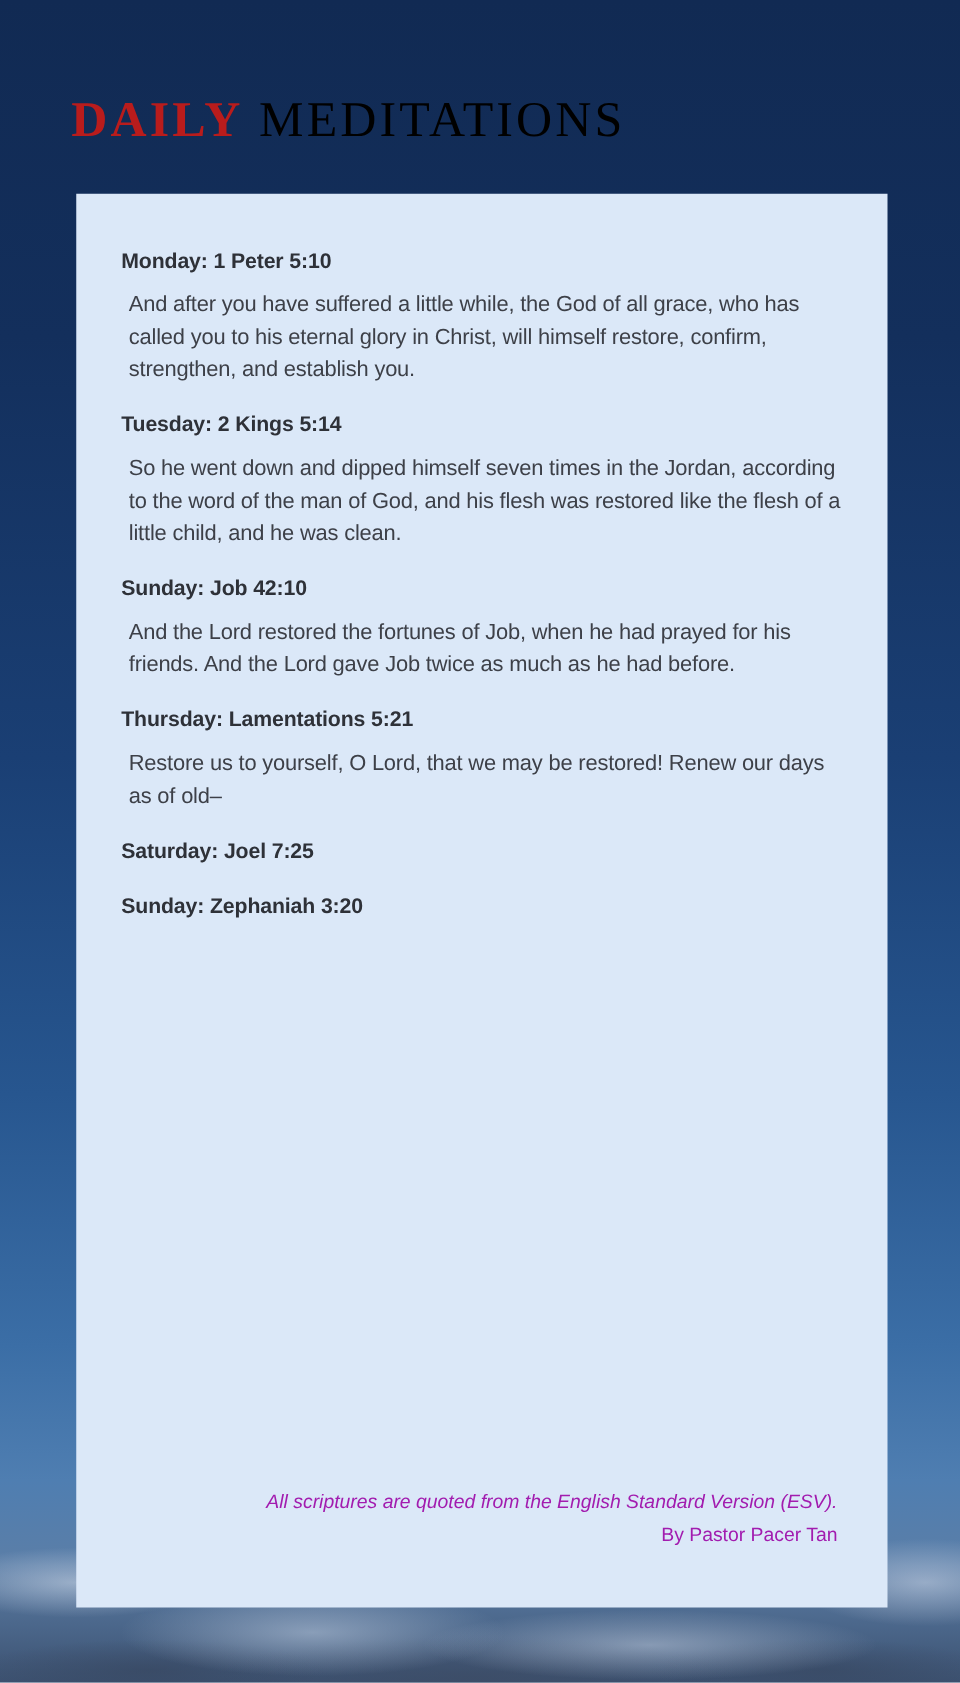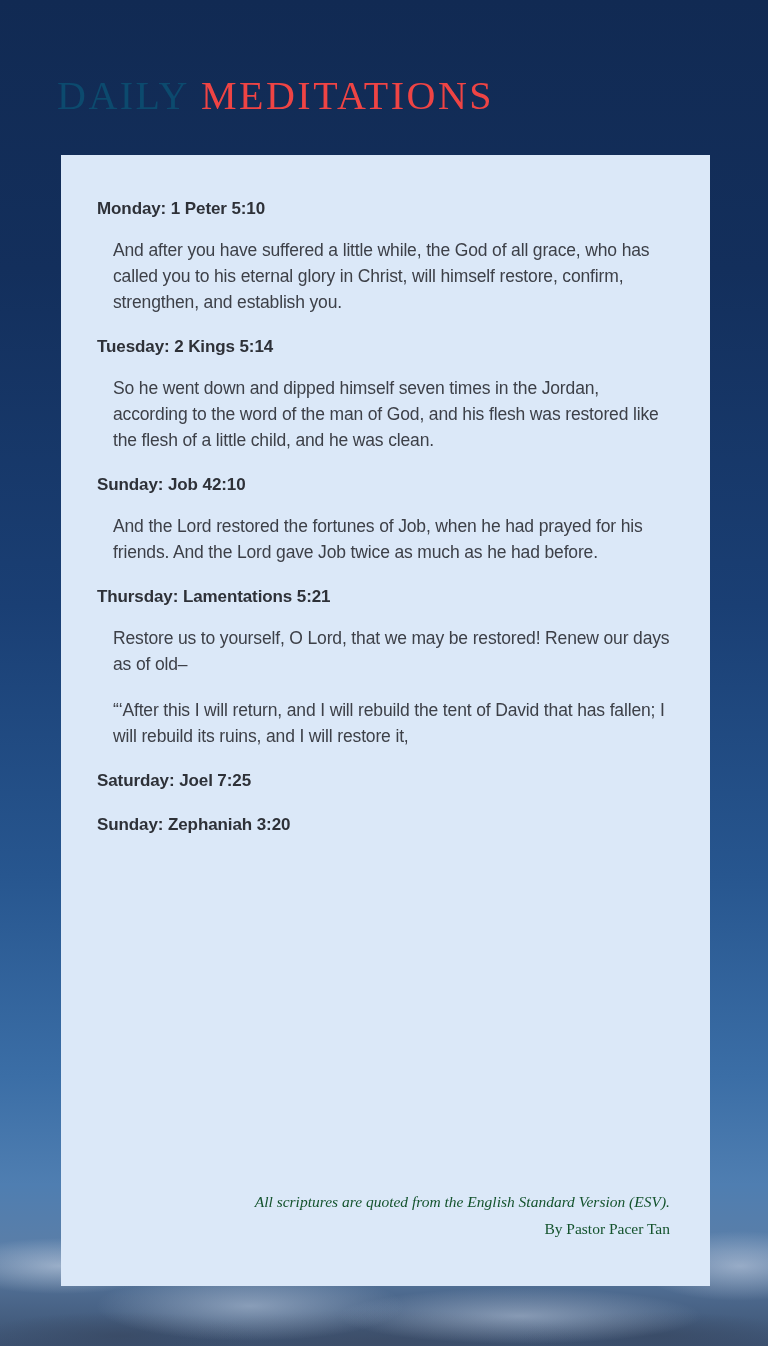--- a/index.html
+++ b/index.html
@@ -40,22 +40,22 @@
       left: 57px;
       top: 74px;
       margin: 0;
       font-family: "Liberation Serif", serif;
       font-size: 40px;
       letter-spacing: 2.5px;
       font-weight: normal;
       line-height: 44px;
       white-space: nowrap;
     }
-    .title .accent { color: #0c4a6e; font-weight: normal; }
-    .title .rest { color: #ef4444; }
+    .title .accent { color: #b91c1c; font-weight: bold; }
+    .title .rest { color: #000000; }
     .card {
       position: absolute;
       left: 61px;
       top: 155px;
       width: 649px;
       height: 1131px;
       background: #dbe8f8;
       box-sizing: border-box;
       padding: 42px 22px 0 36px;
       color: #3a3d44;
@@ -65,33 +65,32 @@
       font-size: 17px;
       font-weight: bold;
       color: #2e3138;
       line-height: 24px;
       margin: 0 0 9px 0;
       letter-spacing: -0.1px;
     }
     .entry-text {
       font-size: 17.5px;
       line-height: 26px;
-      margin: 16px;
+      margin: 6px;
       color: #3d4048;
       letter-spacing: -0.15px;
     }
     .footer {
       position: absolute;
       right: 40px;
       top: 1033px;
       text-align: right;
       font-size: 15.5px;
       line-height: 27px;
-      color: #14532d;
-      font-family: Liberation Serif, serif;
+      color: #a21caf;
     }
     .footer .note { font-style: italic; }
   </style>
 </head>
 <body>
 
 <div class="clouds"></div>
 
 <h1 class="title"><span class="accent">DAILY</span> <span class="rest">MEDITATIONS</span></h1>
 
@@ -106,21 +105,20 @@
   </div>
   <div class="entry">
     <h2 class="entry-title">Sunday: Job 42:10</h2>
     <p class="entry-text">And the Lord restored the fortunes of Job, when he had prayed for his friends. And the Lord gave Job twice as much as he had before.</p>
   </div>
   <div class="entry">
     <h2 class="entry-title">Thursday: Lamentations 5:21</h2>
     <p class="entry-text">Restore us to yourself, O Lord, that we may be restored! Renew our days as of old–</p>
   </div>
   <div class="entry">
-    <p class="entry-text">“‘After this I will return, and I will rebuild the tent of David that has fallen; I will rebuild its ruins, and I will restore it,</p>
   </div>
   <div class="entry">
     <h2 class="entry-title">Saturday: Joel 7:25</h2>
   </div>
   <div class="entry">
     <h2 class="entry-title">Sunday: Zephaniah 3:20</h2>
   </div>
 
   <div class="footer">
     <div class="note">All scriptures are quoted from the English Standard Version (ESV).</div>

